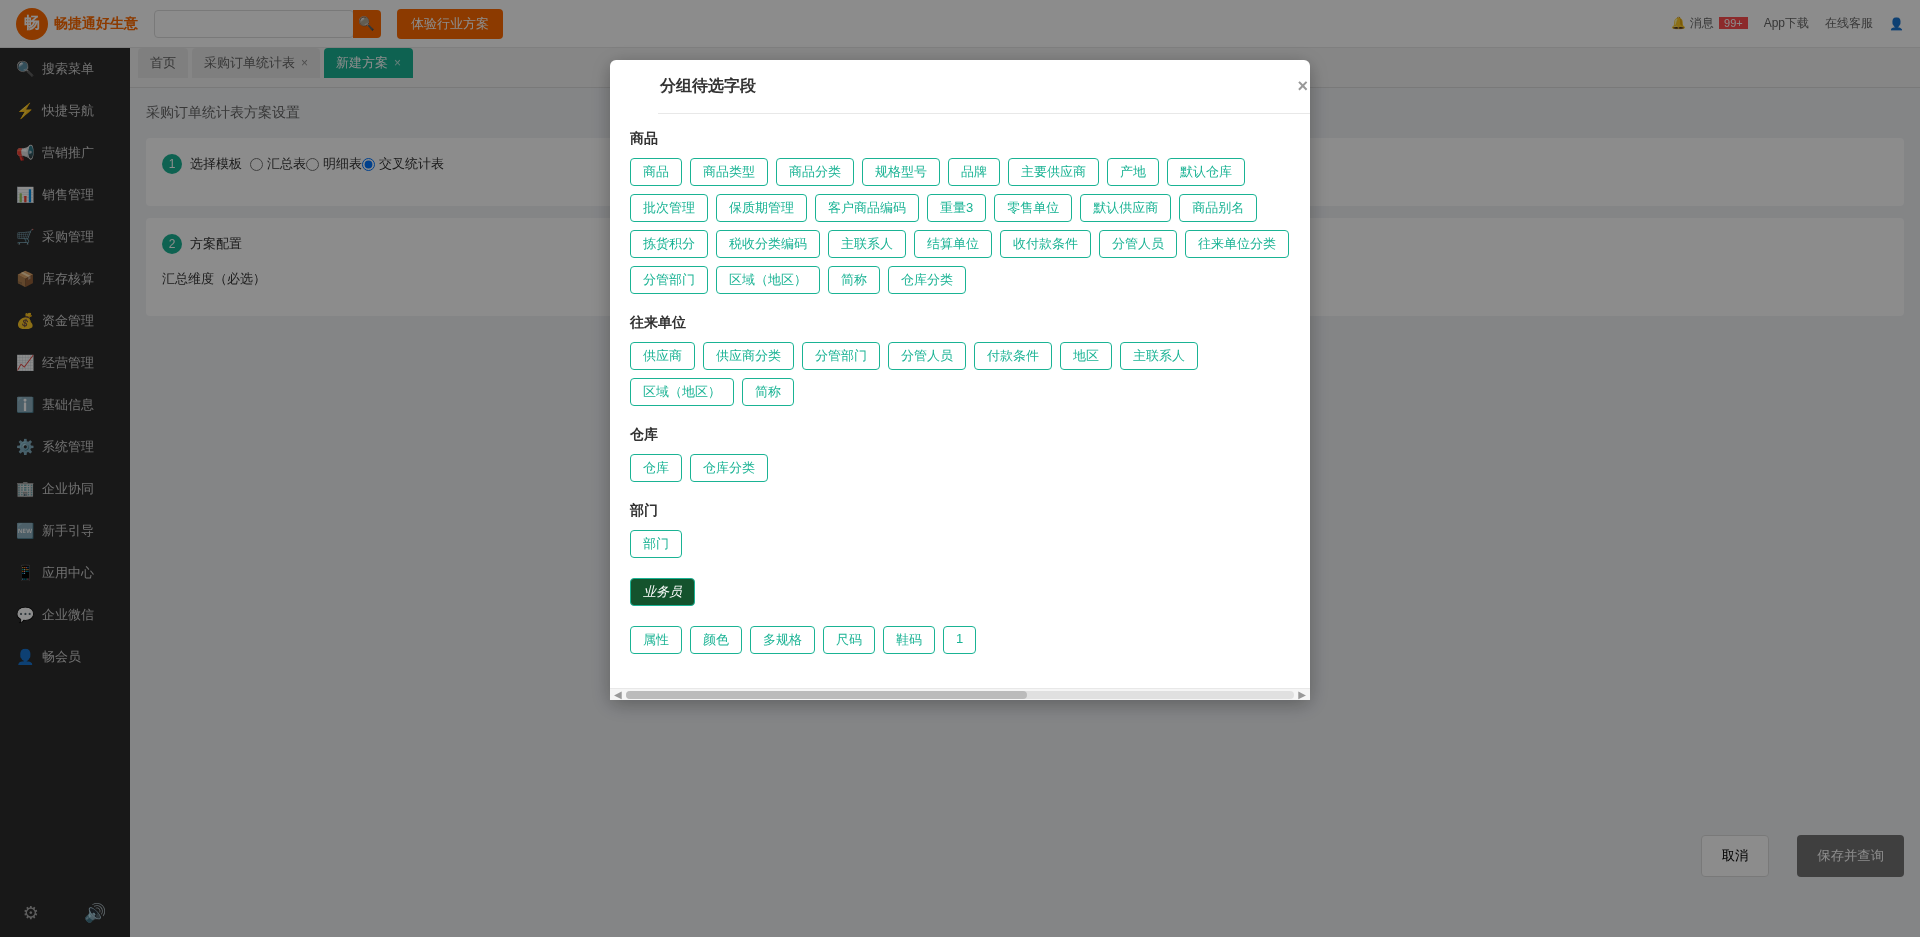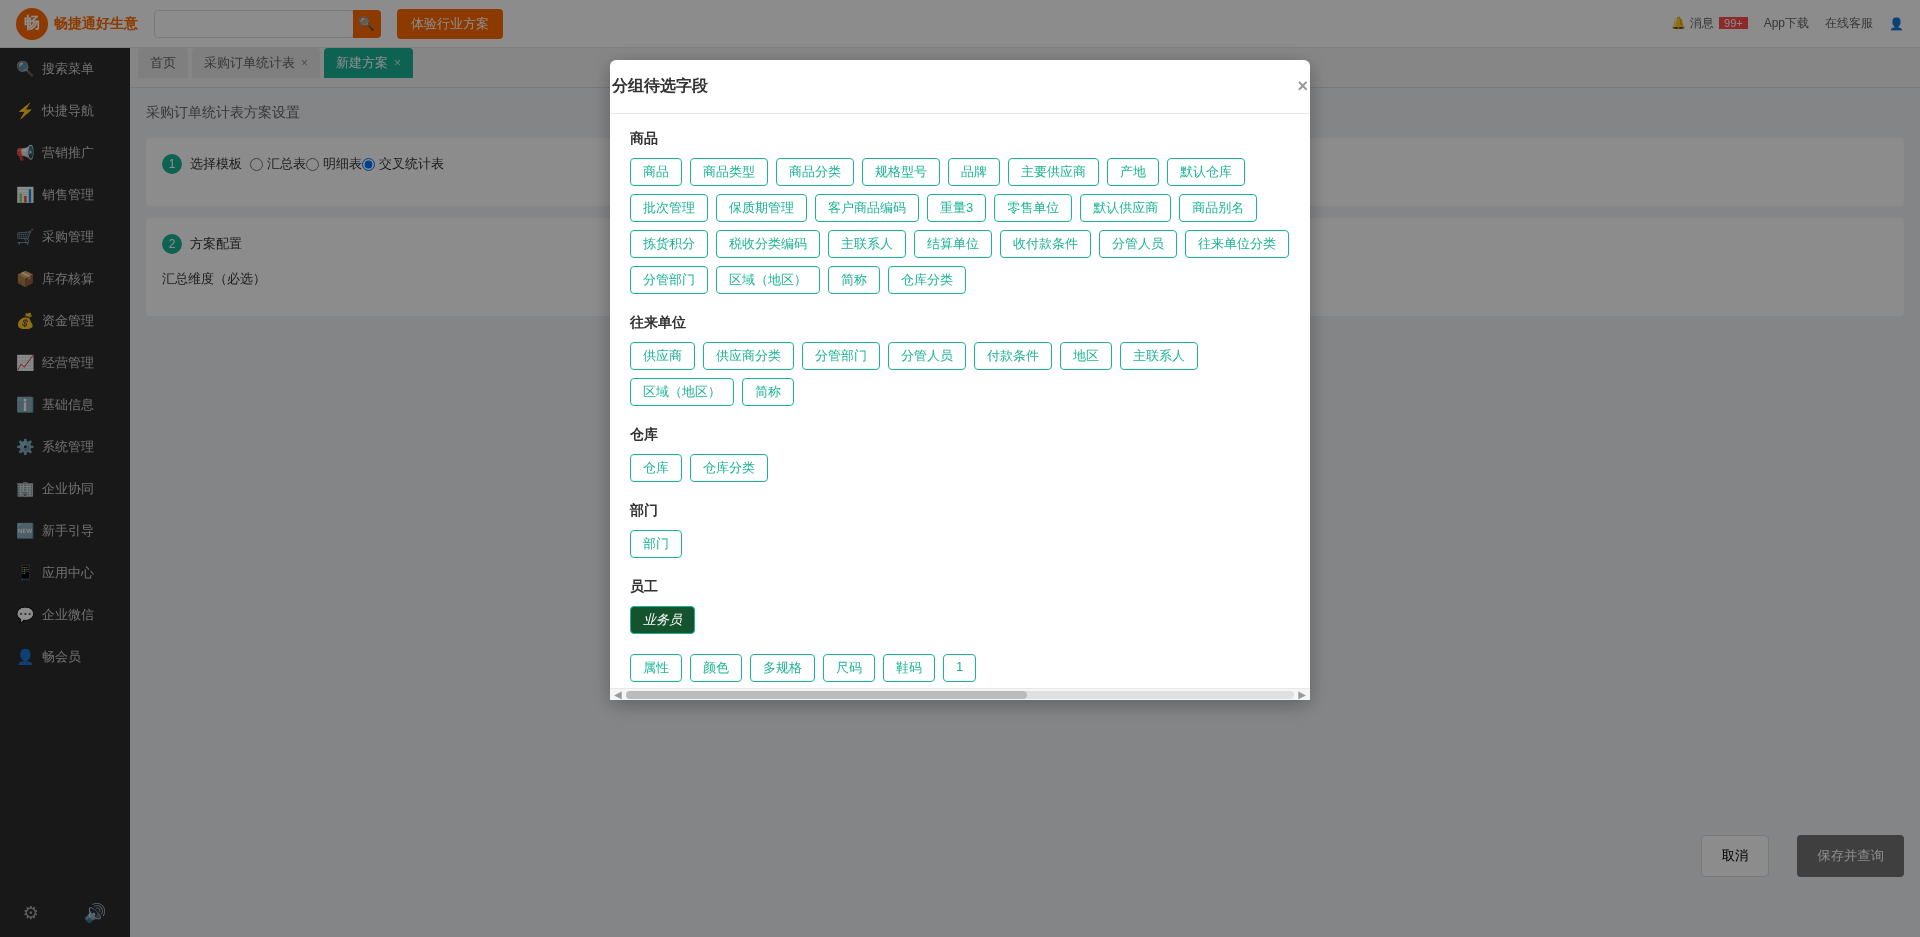--- a/index.html
+++ b/index.html
@@ -99,21 +99,21 @@
 
     
     .dialog {
       background: white; border-radius: 6px; width: 700px;
       max-height: 640px; display: flex; flex-direction: column;
       box-shadow: 0 4px 20px rgba(0,0,0,0.3);
     }
     .dialog-header {
       padding: 16px 2px; border-bottom: 1px solid #e8e8e8;
       display: flex; align-items: center; justify-content: space-between;
-      font-size: 16px; font-weight: bold;
+      font-size: 16px; font-weight: bold; margin-left: 48px;
     }
     .dialog-close { cursor: pointer; color: #999; font-size: 18px; }
     .dialog-body {
       flex: 1; overflow-y: auto; padding: 16px 20px;
     }
 
     
     .field-section { margin-bottom: 20px; }
     .section-title {
       font-size: 14px; font-weight: bold; color: #333; margin-bottom: 10px;
@@ -366,21 +366,20 @@
       </div>
 
       <div class="field-section">
         <div class="section-title">部门</div>
         <div class="field-grid">
           <span class="field-tag">部门</span>
         </div>
       </div>
 
       <div class="field-section">
-        <div class="section-title">员工</div>
         <div class="field-grid">
           <span class="field-tag selected">业务员</span>
         </div>
       </div>
 
       <div class="field-section">
         <div class="field-grid">
           <span class="field-tag">属性</span>
           <span class="field-tag">颜色</span>
           <span class="field-tag">多规格</span>

